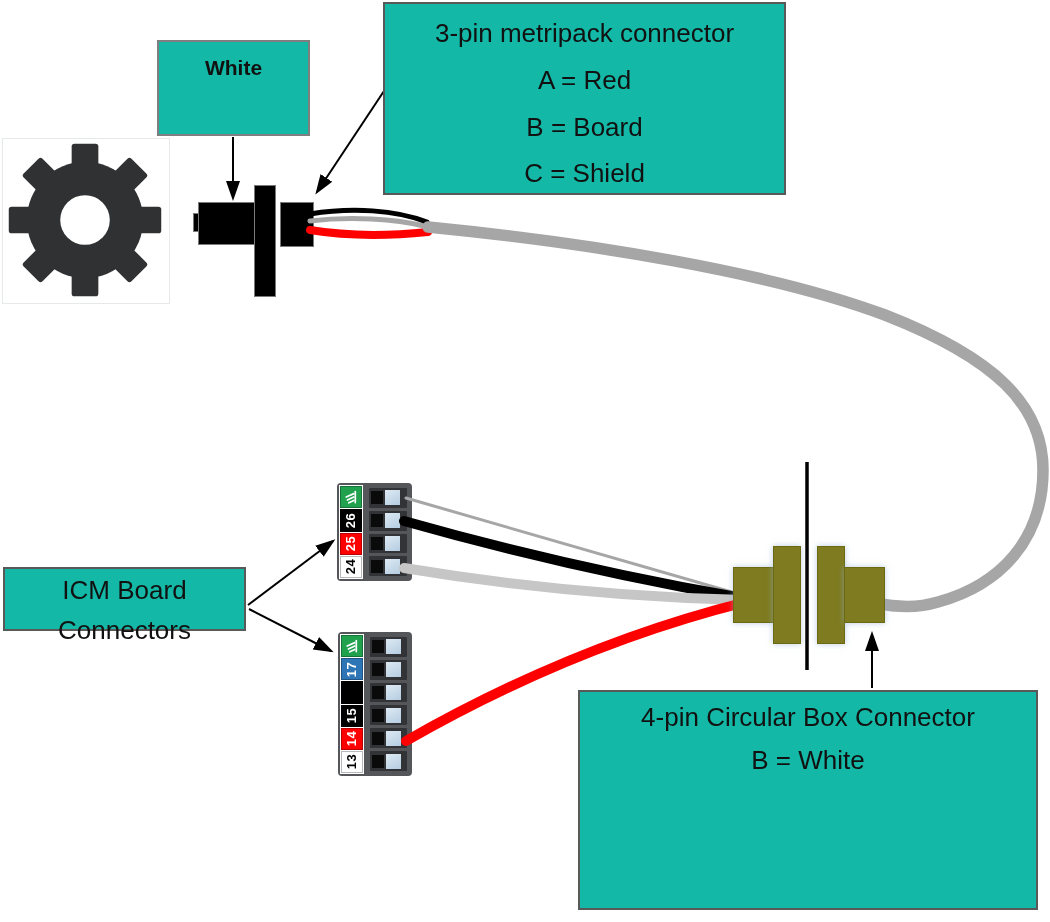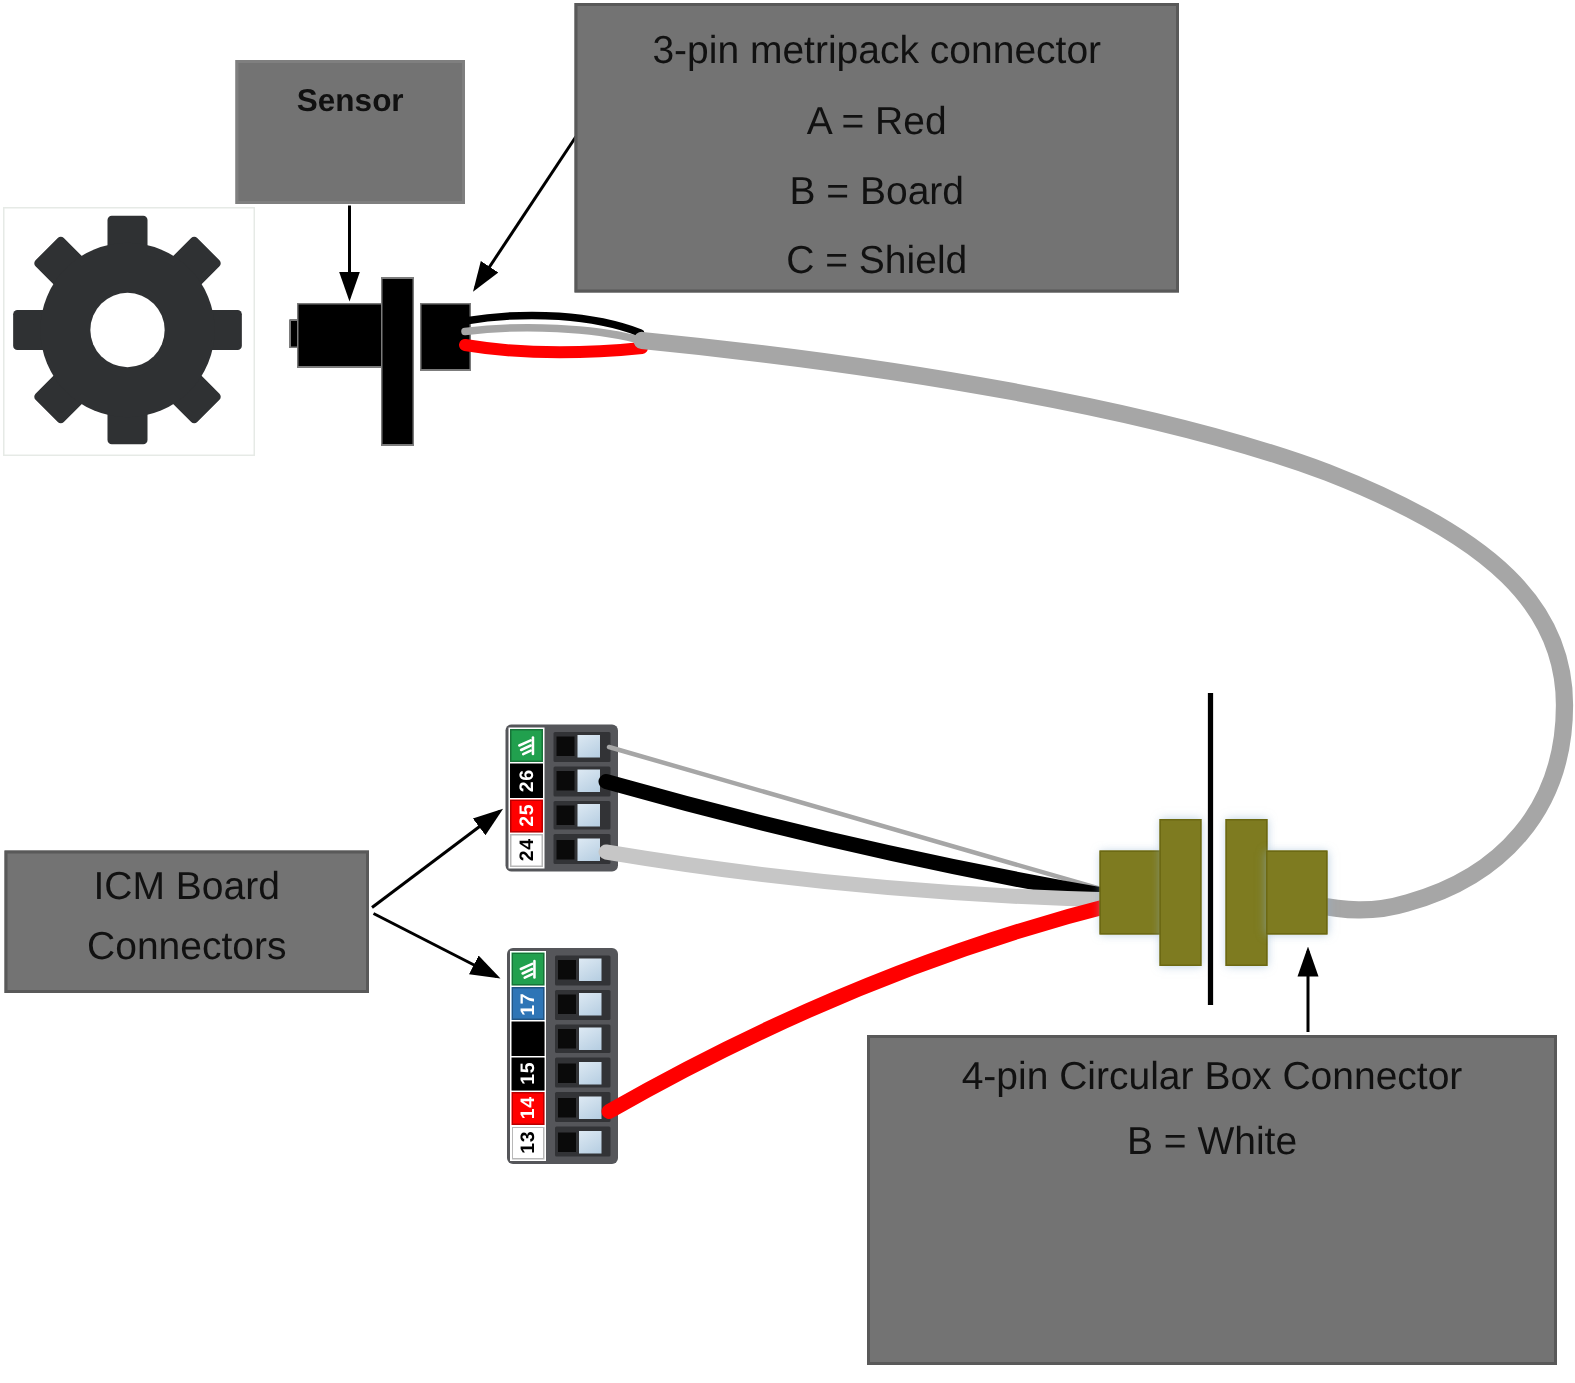--- a/index.html
+++ b/index.html
@@ -1,24 +1,24 @@
 <!DOCTYPE html>
 <html><head>
 <meta charset="utf-8">
 <style>
   html,body{margin:0;padding:0;background:#fff;}
   .stage{position:relative;width:1050px;height:922px;background:#fff;overflow:hidden;
          font-family:"Liberation Sans","DejaVu Sans",sans-serif;color:#111;}
 
   
-  .label-box{position:absolute;border:2px solid #595959;background:#737373;text-align:center;z-index:5;box-sizing:border-box;}
+  .label-box{position:absolute;border:2px solid #595959;background:#14b8a6;text-align:center;z-index:5;box-sizing:border-box;}
   #hall-box{left:157px;top:40px;width:153px;height:96px;border-color:#7f7f7f;
             font-weight:700;font-size:21px;line-height:1.55;padding-top:10px;}
   #metripack-box{left:383px;top:2px;width:403px;height:193px;font-size:26px;line-height:1.8;padding-top:6px;}
-  #icm-box{left:3px;top:567px;width:243px;height:95px;font-size:26px;line-height:1.55;padding-top:1px;}
+  #icm-box{left:3px;top:567px;width:243px;height:64px;font-size:26px;line-height:1.55;padding-top:1px;}
   #circular-box{left:578px;top:690px;width:460px;height:220px;font-size:26px;line-height:1.65;padding-top:4px;}
 
   
   #gear-wrap{position:absolute;left:2px;top:138px;width:166px;height:164px;border:1px solid #e6eae6;z-index:1;}
 
   
   .sensor-part{position:absolute;background:#000;border:1px solid #7a7a7a;box-sizing:border-box;z-index:1;}
   #sensor-tab{left:193px;top:213px;width:8px;height:19px;}
   #sensor-body{left:198px;top:202px;width:57px;height:43px;}
   #sensor-flange{left:254px;top:185px;width:22px;height:112px;}
@@ -198,21 +198,21 @@
     <line x1="249" y1="609" x2="331" y2="651" stroke="#000" stroke-width="2" marker-end="url(#arrow)"></line>
     <line x1="872" y1="688" x2="872" y2="634" stroke="#000" stroke-width="2" marker-end="url(#arrow)"></line>
   </svg>
 
   <div class="olive" id="olive-left-h" style="background: rgb(126, 123, 32);"></div>
   <div class="olive" id="olive-left-v" style="background: rgb(126, 123, 32);"></div>
   <div class="olive" id="olive-right-v" style="background: rgb(126, 123, 32);"></div>
   <div class="olive" id="olive-right-h" style="background: rgb(126, 123, 32);"></div>
 
   <div class="label-box" id="hall-box">
-    <div>Sensor</div>
+    <div>White</div>
   </div>
 
   <div class="label-box" id="metripack-box">
     <div>3-pin metripack connector</div>
     <div>A = Red</div>
     <div>B = Board</div>
     <div>C = Shield</div>
   </div>
 
   <div class="label-box" id="icm-box">

